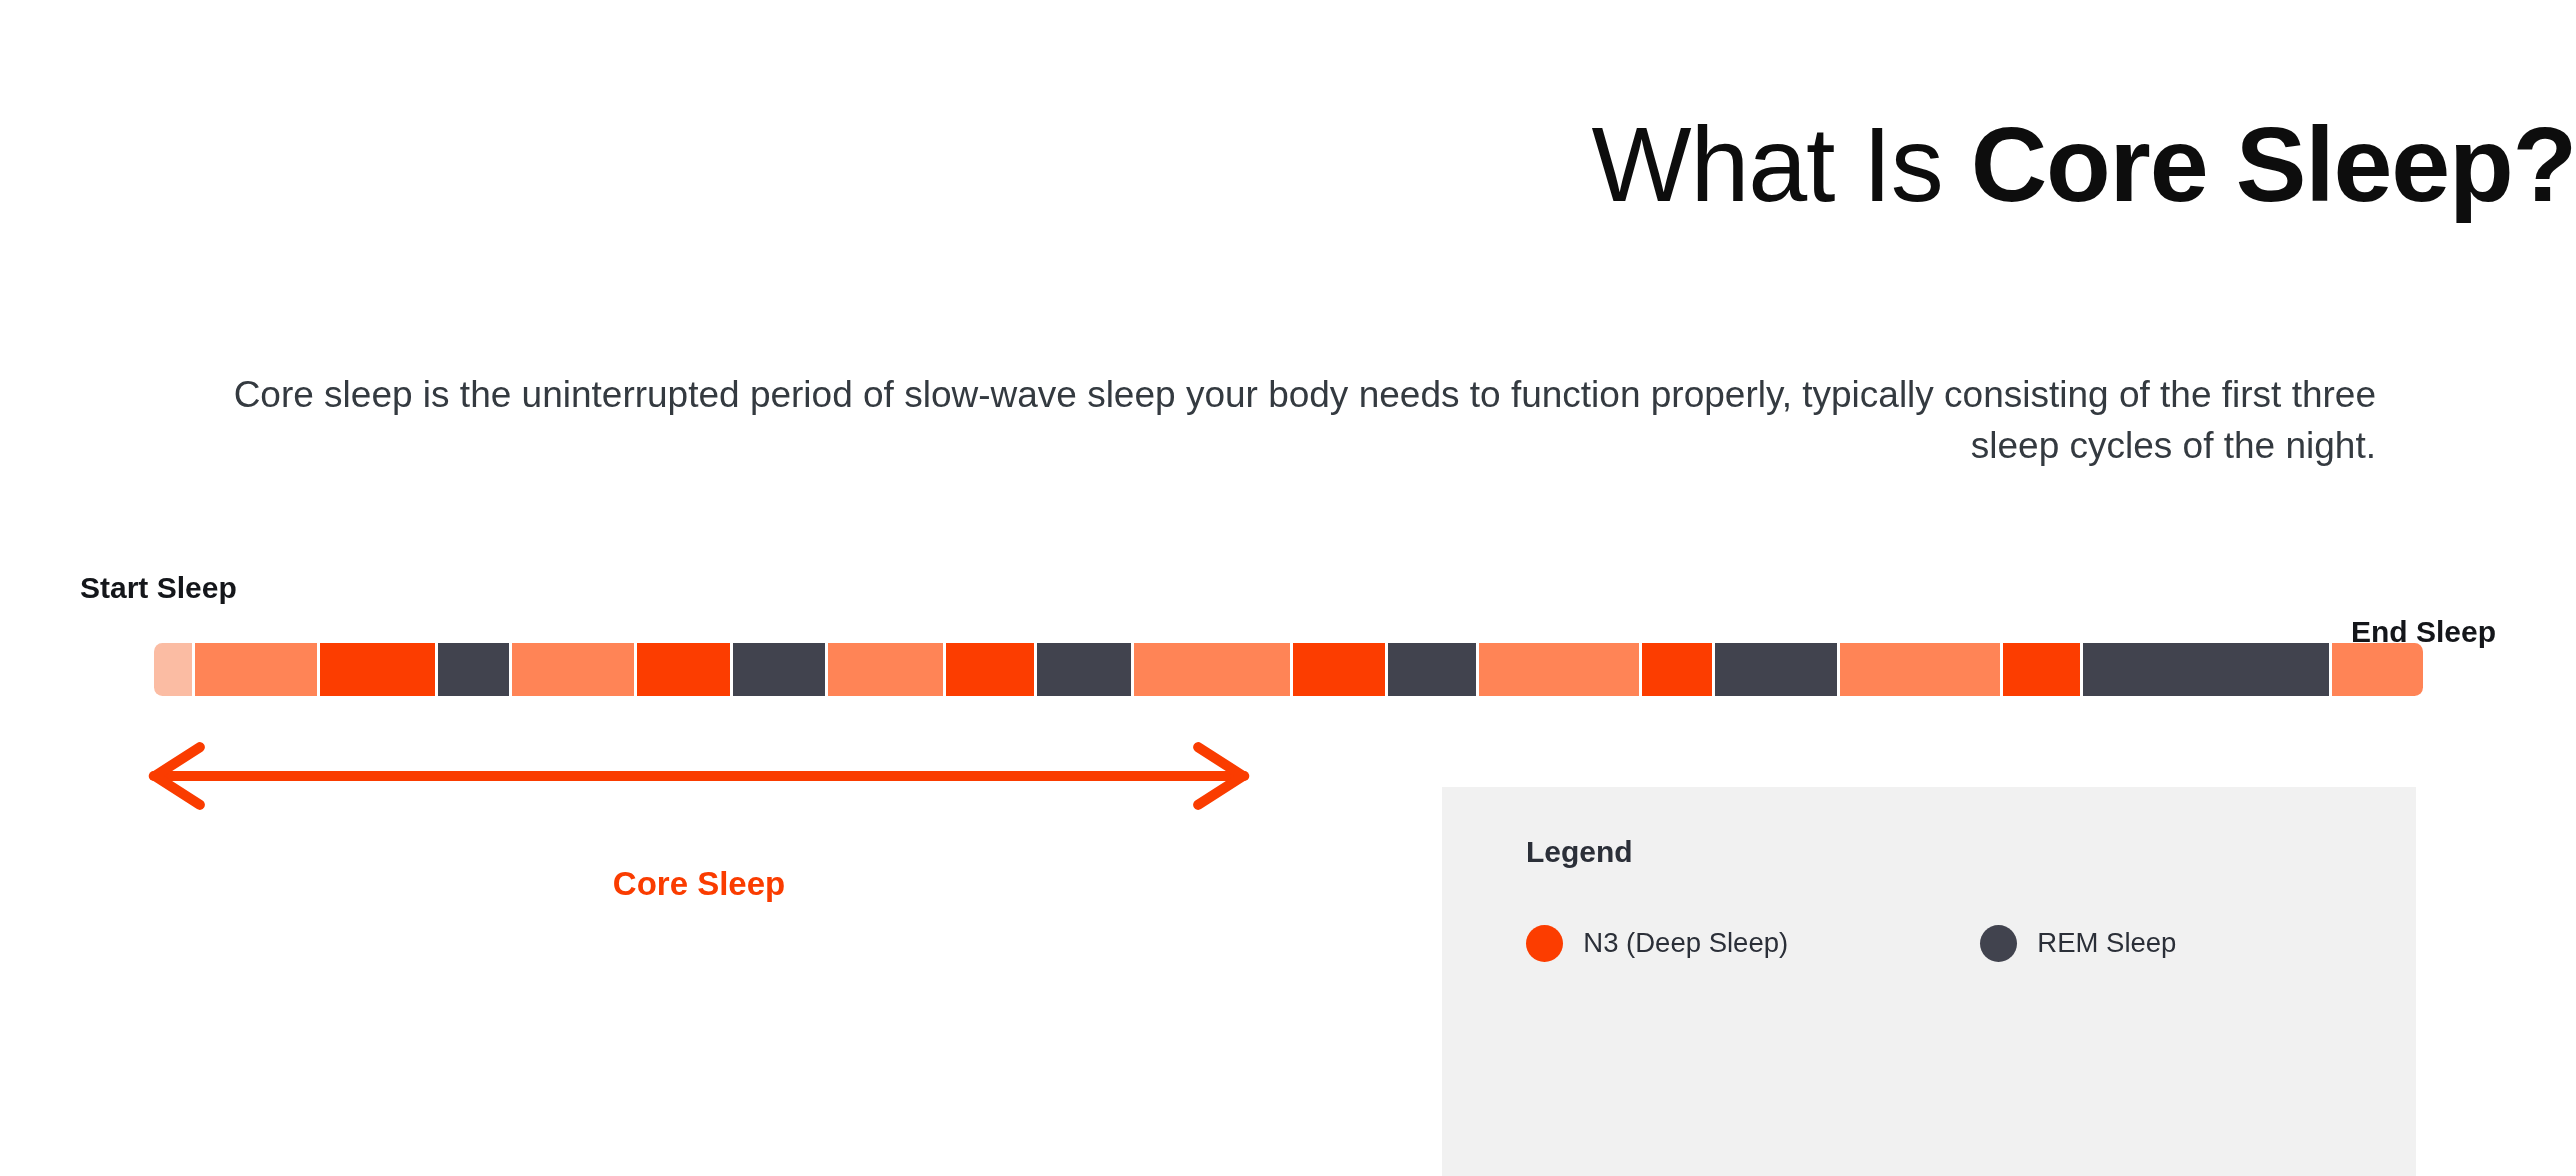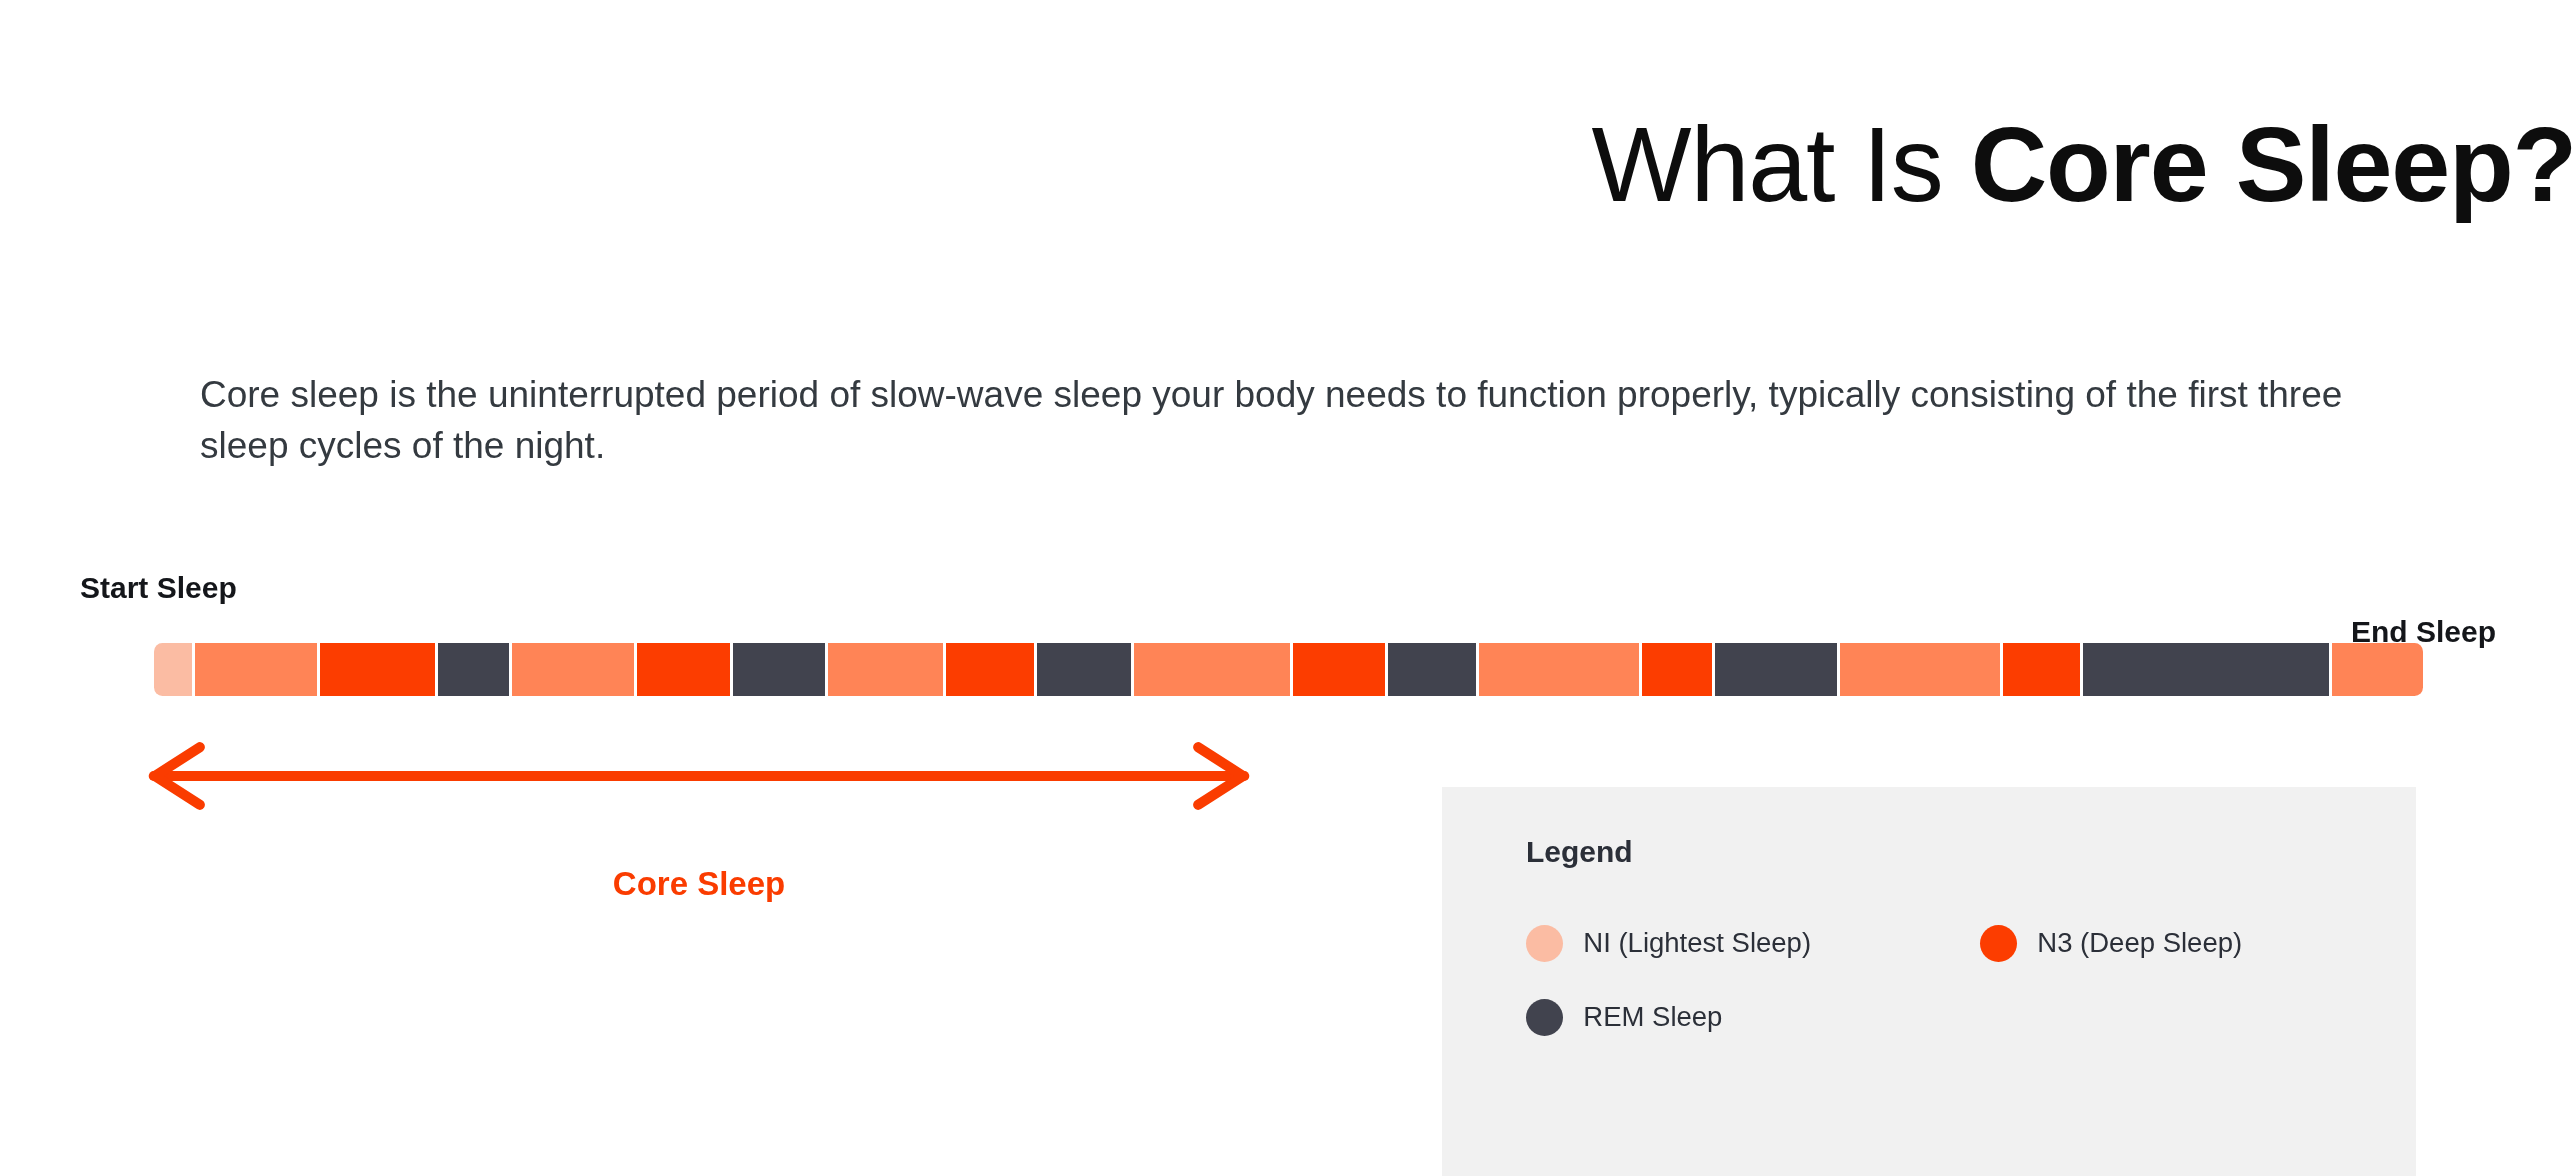--- a/index.html
+++ b/index.html
@@ -36,21 +36,21 @@
     font-weight: 700;
   }
 
   
   #subtitle-block {
     position: absolute;
     left: 50%;
     transform: translateX(-50%);
     top: 332px;
     width: 2176px;
-    text-align: left;
+    text-align: right;
   }
   #subtitle-text {
     font-size: 37px;
     line-height: 1.38;
     color: #343a40;
     font-weight: 400;
   }
 
   
   .endpoint-label {
@@ -195,24 +195,20 @@
       <polyline points="1765,12 1840,60 1765,108"></polyline>
     </g>
   </svg>
 </div>
 <div id="core-sleep-label">Core Sleep</div>
 
 <div id="legend-panel">
   <div id="legend-title">Legend</div>
   <div id="legend-grid">
       <div class="legend-item">
-        <span class="legend-swatch" style="background: rgb(251, 188, 163);"></span>
-        <span class="legend-label">NI (Lightest Sleep)</span>
-      </div>
-      <div class="legend-item">
         <span class="legend-swatch" style="background: rgb(252, 61, 0);"></span>
         <span class="legend-label">N3 (Deep Sleep)</span>
       </div>
       <div class="legend-item">
         <span class="legend-swatch" style="background: rgb(65, 67, 78);"></span>
         <span class="legend-label">REM Sleep</span>
       </div>
     </div>
 </div>
 

